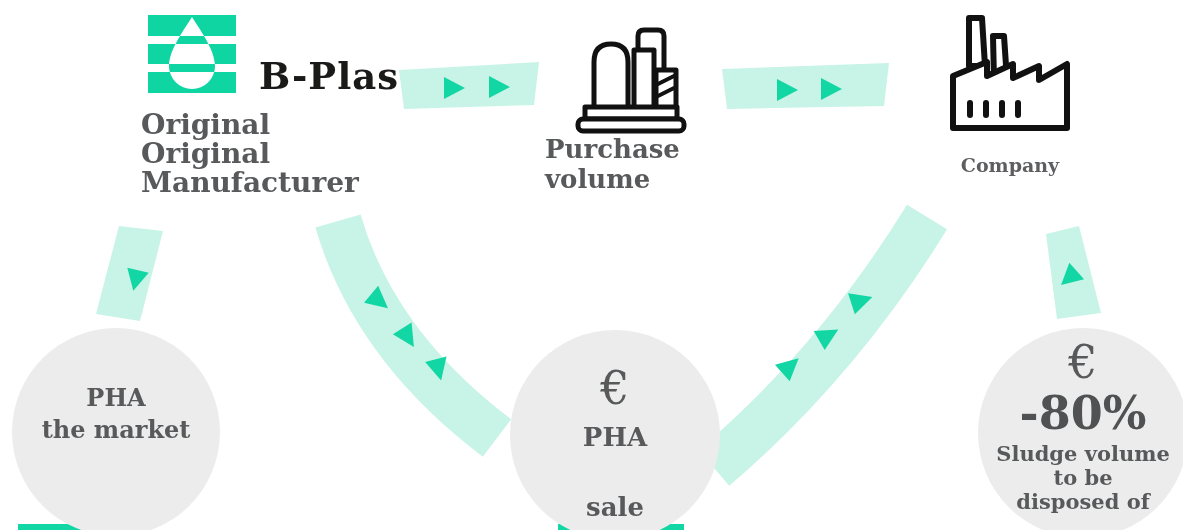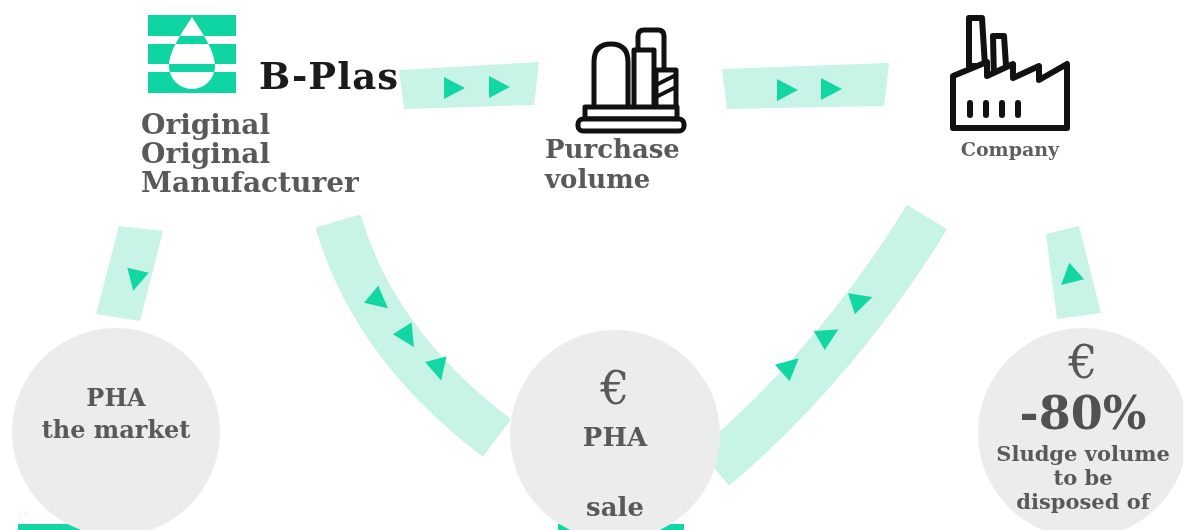--- a/index.html
+++ b/index.html
@@ -5,21 +5,21 @@
   html,body{margin:0;padding:0;background:#fff;}
   #canvas{
     position:relative;width:1183px;height:530px;overflow:hidden;background:#fff;
     font-family:"DejaVu Serif", serif;
   }
   .abs{position:absolute;}
   .lbl{font-weight:bold;color:#58595b;}
   .brand{font-size:37px;font-weight:bold;color:#1a1a18;letter-spacing:1px;}
   .oem{font-size:28px;line-height:29px;text-align:left;}
   .node-label{font-size:26px;line-height:30px;}
-  .caption{font-size:19px;font-weight:bold;color:#5d5e60;text-align:center;}
+  .caption{font-size:19px;font-weight:bold;color:#5d5e60;text-align:center;margin-top:16px;}
   .plantmgmt{font-size:27px;text-align:center;}
   .circle{
     border-radius:50%;background:#ececec;text-align:center;color:#58595b;
   }
   .circle .euro{font-size:46px;font-weight:normal;line-height:52px;display:block;}
   .c-small{font-size:24px;line-height:32px;font-weight:bold;display:block;}
   .c-mid{font-size:26px;line-height:31px;font-weight:bold;display:block;margin-top:39px;}
   .pct{font-size:46px;line-height:50px;font-weight:bold;display:block;color:#505153;}
   .c-tiny{font-size:21px;line-height:24px;font-weight:bold;display:block;}
   svg{display:block;}

